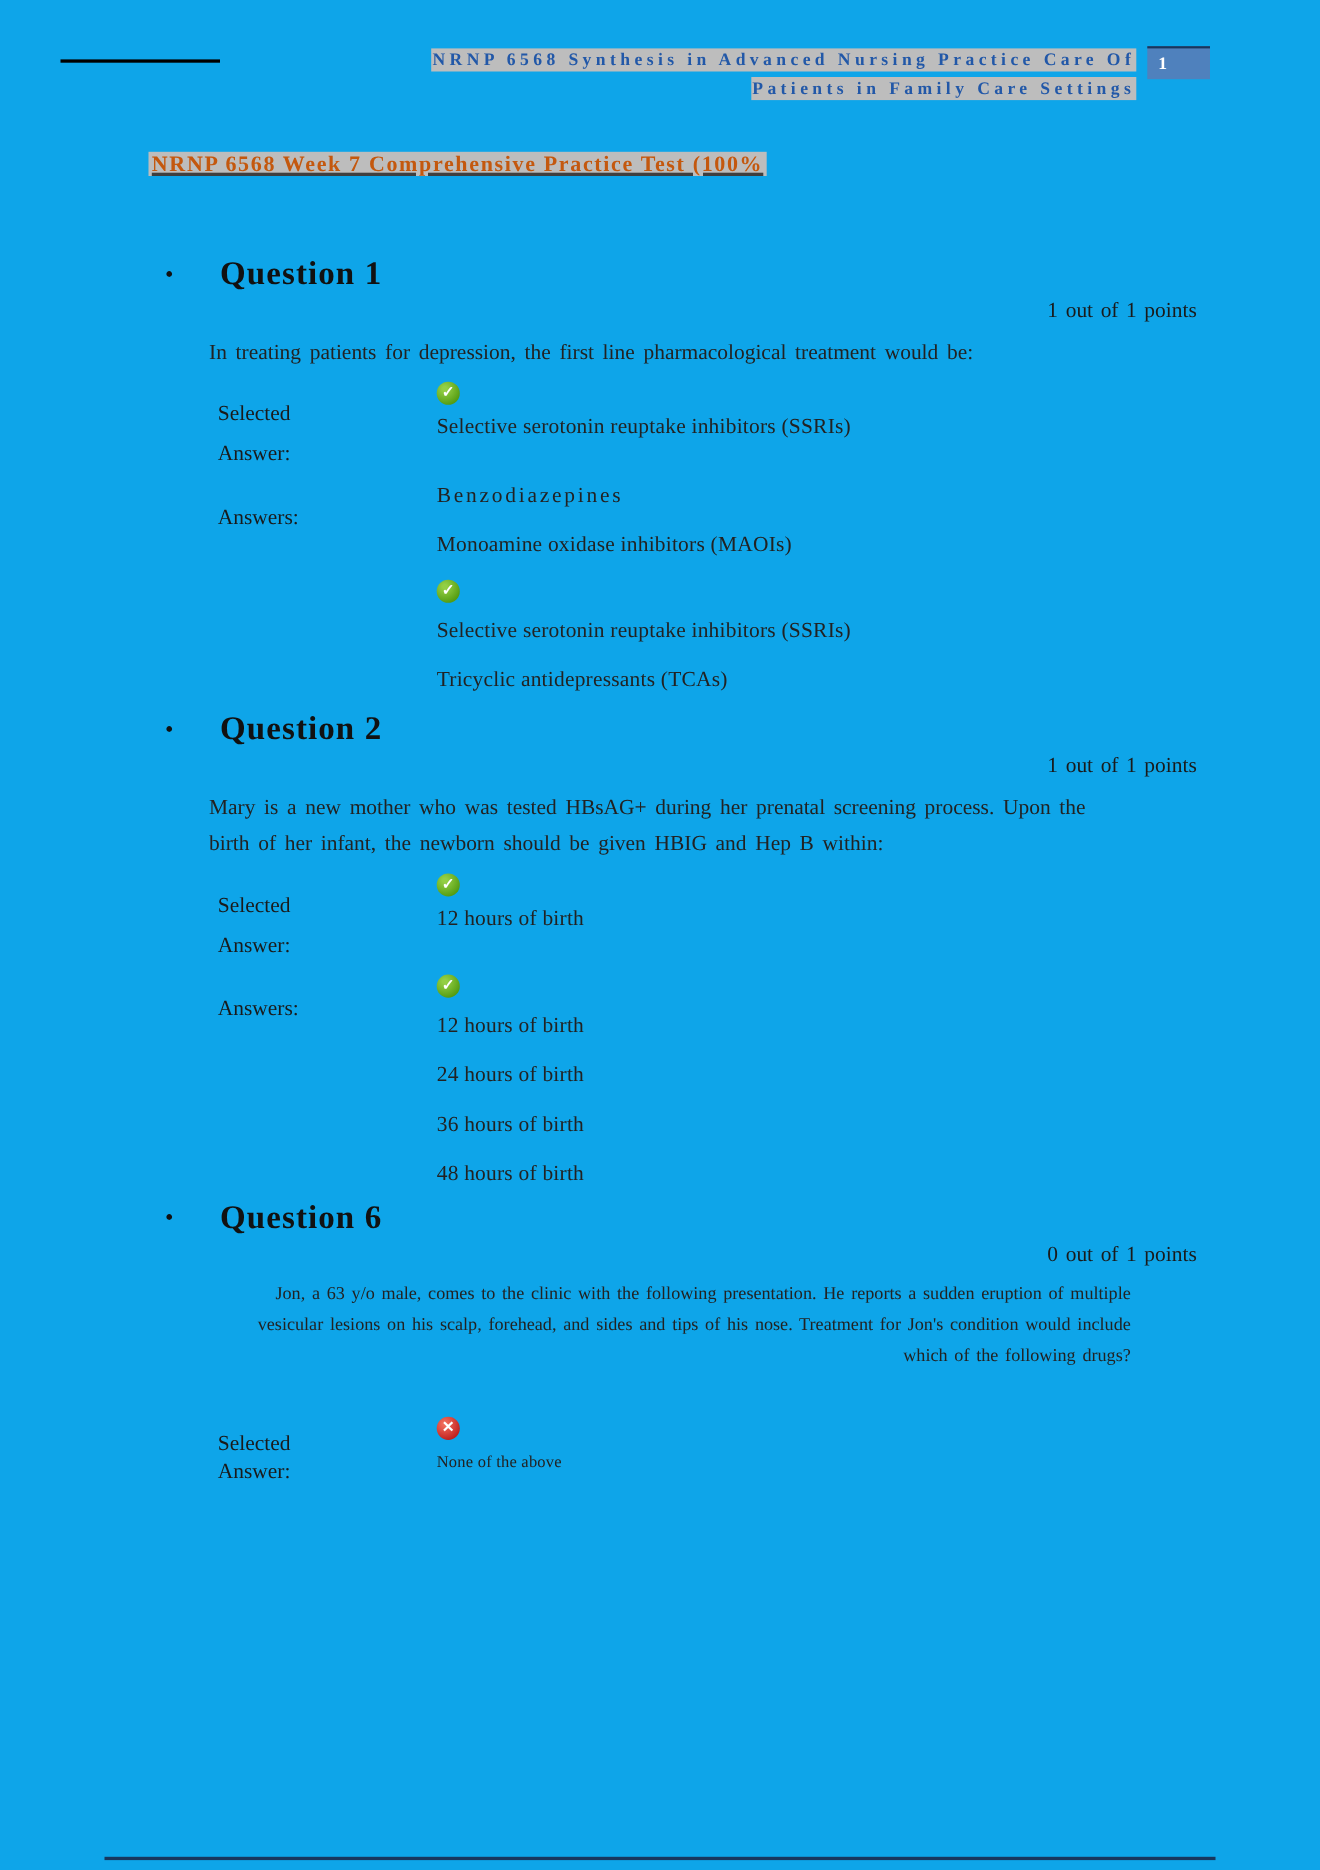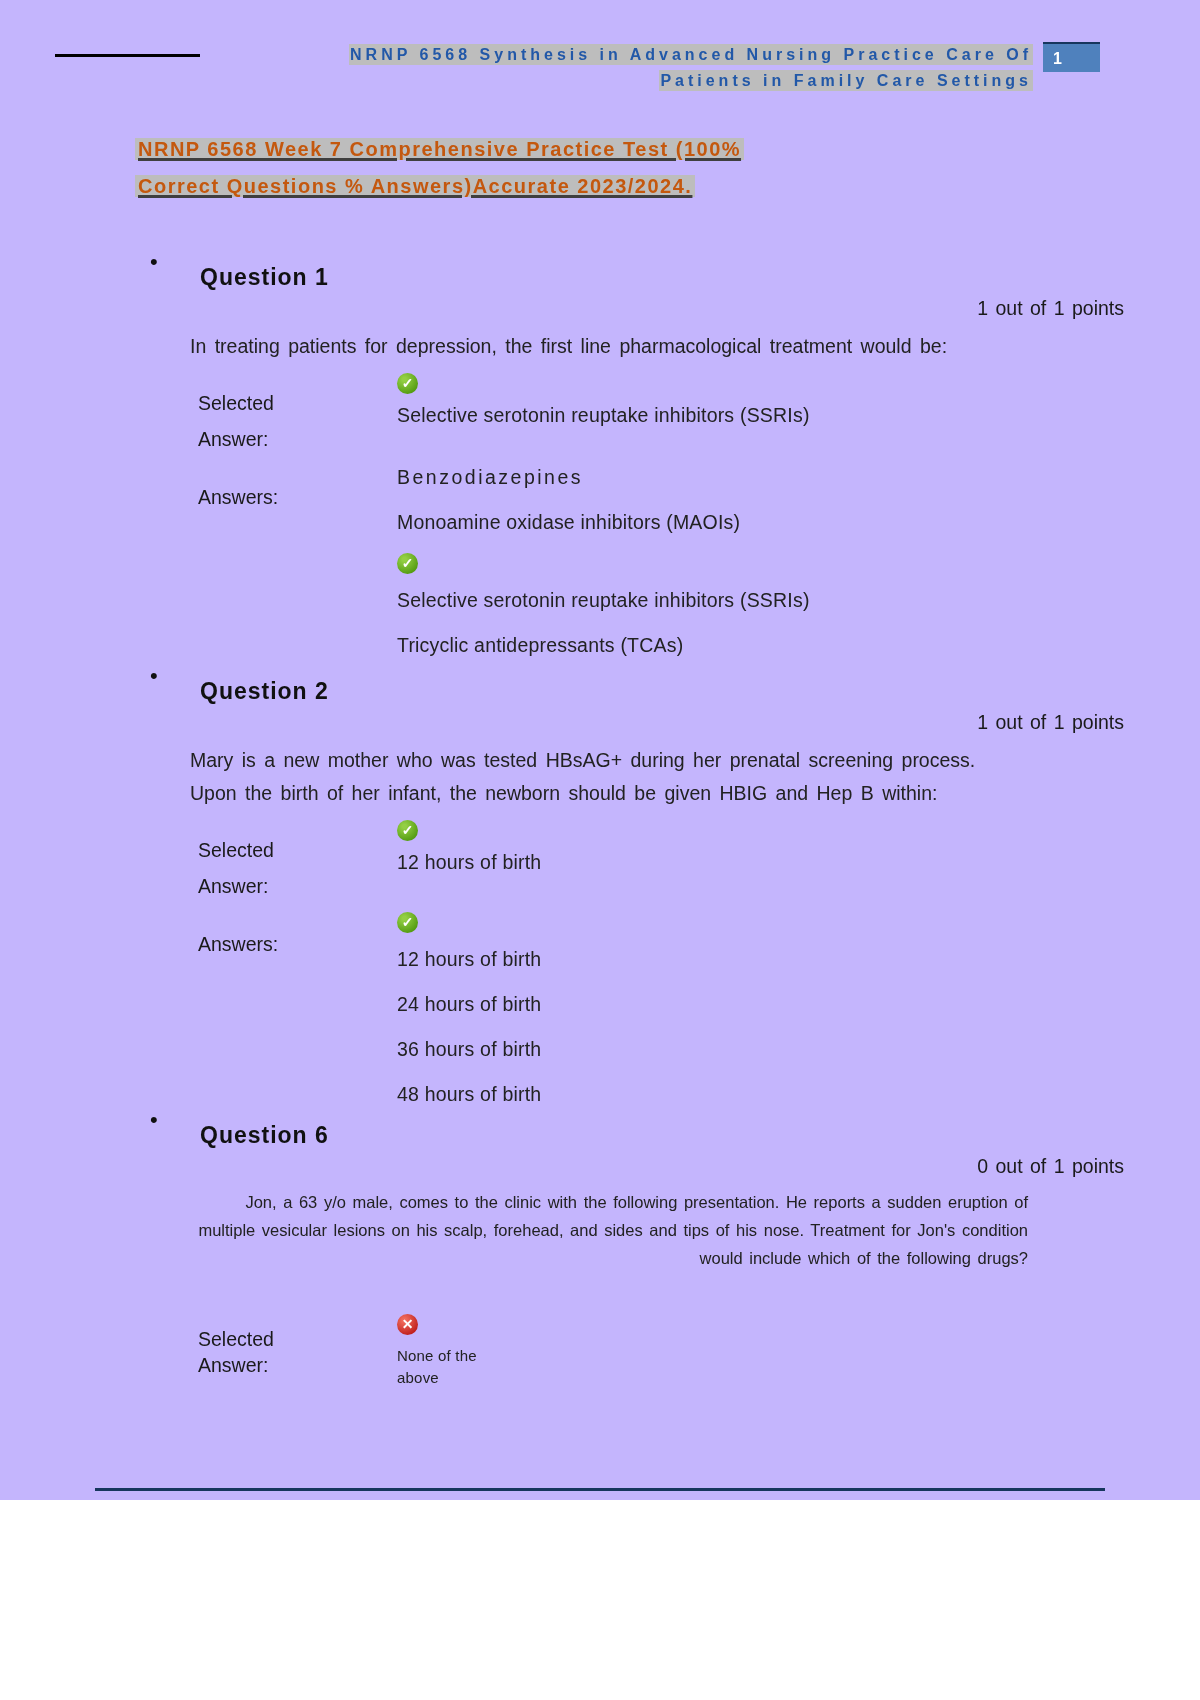--- a/index.html
+++ b/index.html
@@ -1,42 +1,42 @@
 <!DOCTYPE html>
 <html><head>
 <meta charset="utf-8">
 <style>
   * { margin:0; padding:0; box-sizing:border-box; }
   html,body { background:#ffffff; }
   body { font-family:"Liberation Sans", sans-serif; }
 
-  .page { position:relative; width:1200px; height:1500px; background:#c4b5fd; overflow:hidden; color:#1a1a1a; margin:0 auto; }
+  .page { position:relative; width:1200px; height:1700px; background:#0ea5e9; overflow:hidden; color:#1a1a1a; margin:0 auto;font-family:Liberation Serif, serif; }
 
   
   .header { position:absolute; top:42px; left:55px; width:1045px; display:flex; align-items:flex-start; }
   .header-rule { flex:none; width:145px; height:3px; background:#000; margin-top:12px; }
   .header-text { flex:1; text-align:right; color:#2258a8; font-weight:bold; font-size:16px; line-height:26px; letter-spacing:4px; }
   .header-text .hl { background:#bdbdbd; padding:2px 1px; }
   .page-box { flex:none; width:57px; height:30px; margin-left:10px; background:#4f81bd; color:#fff; font-size:16px; font-weight:bold; line-height:30px; padding-left:10px; border-top:2px solid #17365d; }
 
   
   .title { position:absolute; top:131px; left:135px; width:930px; font-size:20px; line-height:37px; font-weight:bold; letter-spacing:1.5px; color:#c4580e; }
   .title .hl { background:#bdbdbd; text-decoration:underline; text-decoration-thickness:3px; text-decoration-color:#3f3f3f; padding:0 3px; }
 
   
   .question { position:absolute; left:0; width:1200px; }
   .q1 { top:232px; }
   .q2 { top:646px; }
   .q3 { top:1090px; }
 
   .q-head { display:flex; align-items:center; padding-left:150px; }
   .bullet { font-size:22px; width:50px; color:#111; }
-  .q-title { font-size:23px; font-weight:bold; letter-spacing:1px; color:#111;margin-top:32px; }
+  .q-title { font-size:30px; font-weight:bold; letter-spacing:1px; color:#111; }
 
-  .points { text-align:right; padding-right:76px; font-size:19.5px; margin-top:6px; color:#1a1a1a; word-spacing:2px; }
+  .points { text-align:right; padding-right:112px; font-size:19.5px; margin-top:6px; color:#1a1a1a; word-spacing:2px; }
 
   .q-text { margin:10px 0 0 190px; width:800px; font-size:19.5px; line-height:33px; word-spacing:3px; color:#222; }
   .q-text.small { font-size:16.5px; line-height:28px; width:840px; margin-left:188px; word-spacing:2px;text-align:right; }
 
   .answer-row { display:flex; margin-left:198px; margin-top:6px; }
   .label-col { flex:none; width:177px; font-size:19.5px; line-height:36px; color:#1a1a1a;margin-top:16px; }
   .label-col.tight { line-height:26px; }
   .value-col { flex:1;margin-left:22px; }
 
   .icon { width:21px; height:21px; border-radius:50%; color:#fff; font-size:14px; line-height:21px; text-align:center; font-weight:bold; margin:4px 0 10px; }
@@ -66,21 +66,20 @@
     <div class="header-rule"></div>
     <div class="header-text">
       <div><span class="hl">NRNP 6568 Synthesis in Advanced Nursing Practice Care Of</span></div>
       <div><span class="hl">Patients in Family Care Settings</span></div>
     </div>
     <div class="page-box">1</div>
   </header>
 
   <h1 class="title">
     <div class="title-line"><span class="hl">NRNP 6568 Week 7 Comprehensive Practice Test (100%</span></div>
-    <div class="title-line"><span class="hl">Correct Questions % Answers)Accurate 2023/2024.</span></div>
   </h1>
 
   <section class="question q1">
     <div class="q-head">
       <span class="bullet">•</span>
       <span class="q-title">Question 1</span>
     </div>
     <div class="points">1 out of 1 points</div>
     <p class="q-text">In treating patients for depression, the first line pharmacological treatment would be:</p>
 

